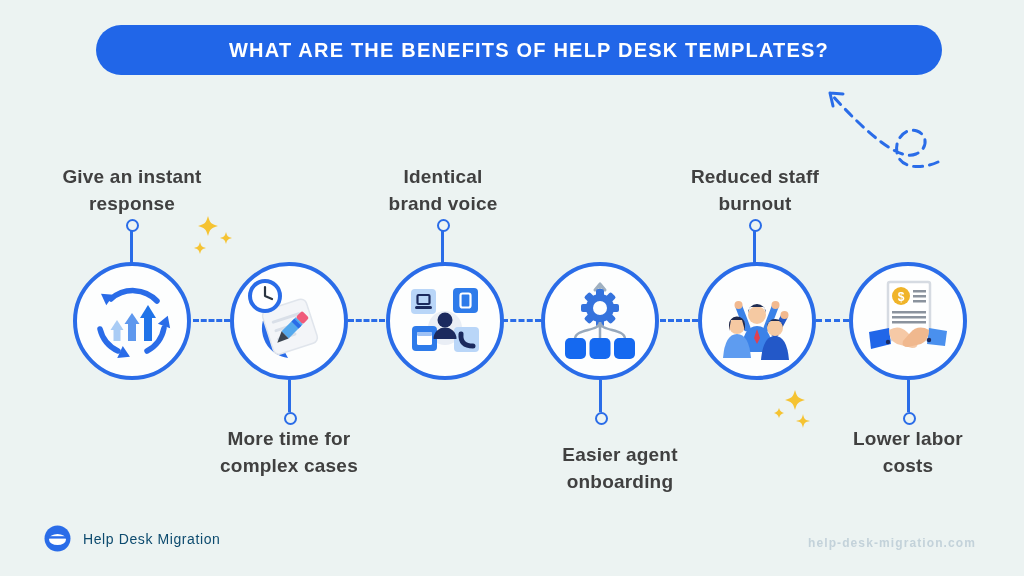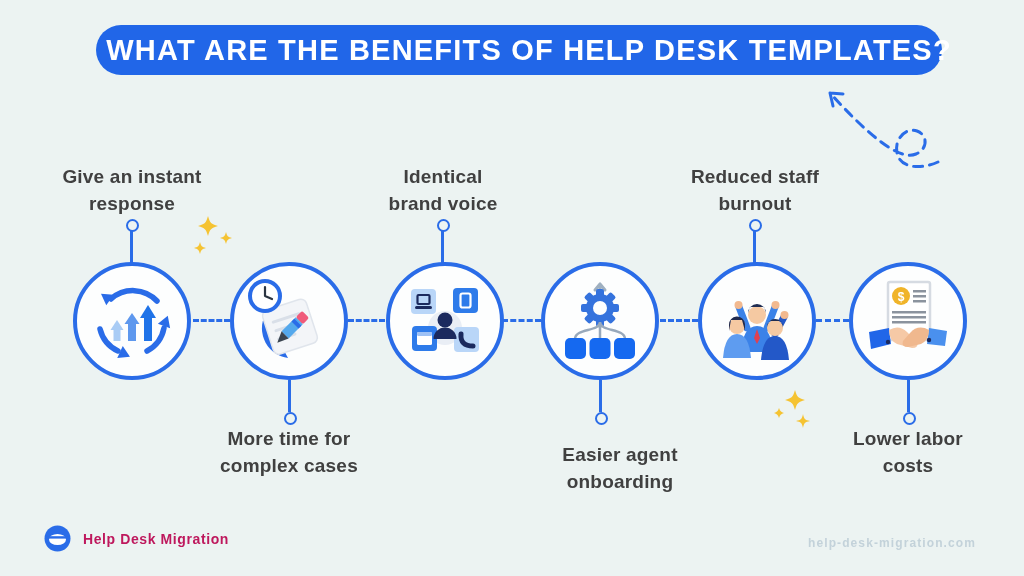--- a/index.html
+++ b/index.html
@@ -8,21 +8,21 @@
     background:#ecf3f2;
     font-family:"Liberation Sans","DejaVu Sans",sans-serif;
   }
   
   .pill{
     position:absolute;left:96px;top:25px;width:846px;height:50px;
     background:#2166e8;border-radius:27px;
     display:flex;align-items:center;justify-content:center;
   }
   .pill-text{
-    color:#ffffff;font-size:29px;font-weight:800;letter-spacing:1.2px;
+    color:#ffffff;font-size:20px;font-weight:800;letter-spacing:1.2px;
     white-space:nowrap;
     margin-left:20px;
   }
   
   .circle{
     position:absolute;top:262px;width:110px;height:110px;border-radius:50%;
     background:#fdfefe;border:4px solid #2a6ce8;
     display:flex;align-items:center;justify-content:center;
   }
   .circle svg{display:block;}
@@ -37,21 +37,21 @@
     border:2.5px solid #2a6ce8;background:#ecf3f2;
   }
   
   .label{
     position:absolute;transform:translateX(-50%);text-align:center;
     color:#404040;font-size:19px;font-weight:800;line-height:27px;
     letter-spacing:.2px;
   }
   
   .brand-row{position:absolute;left:44px;top:525px;display:flex;align-items:center;gap:12px;}
-  .brand-name{color:#be185d;font-size:14px;font-weight:700;letter-spacing:.6px;}
+  .brand-name{color:#0c4a6e;font-size:14px;font-weight:400;letter-spacing:.6px;}
   .site-url{
     position:absolute;right:48px;top:536px;color:#c3d2da;font-size:12px;
     font-weight:700;letter-spacing:1.1px;
   }
   .abs{position:absolute;}
 </style>
 </head>
 <body>
 
 <div class="canvas">

